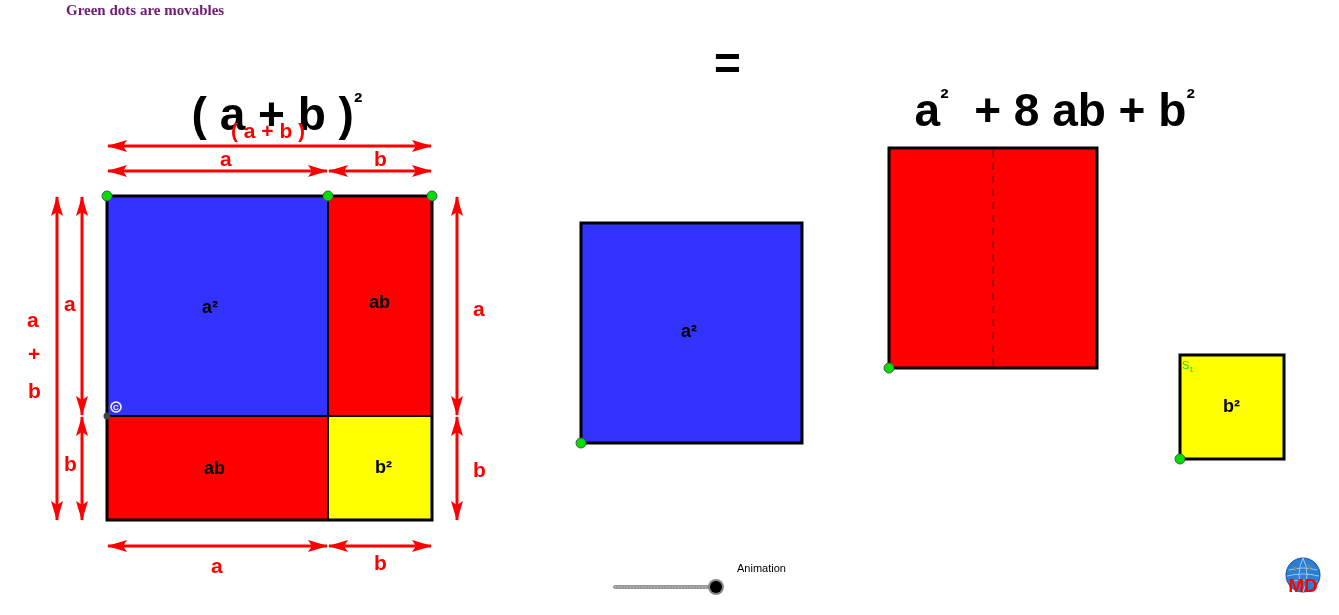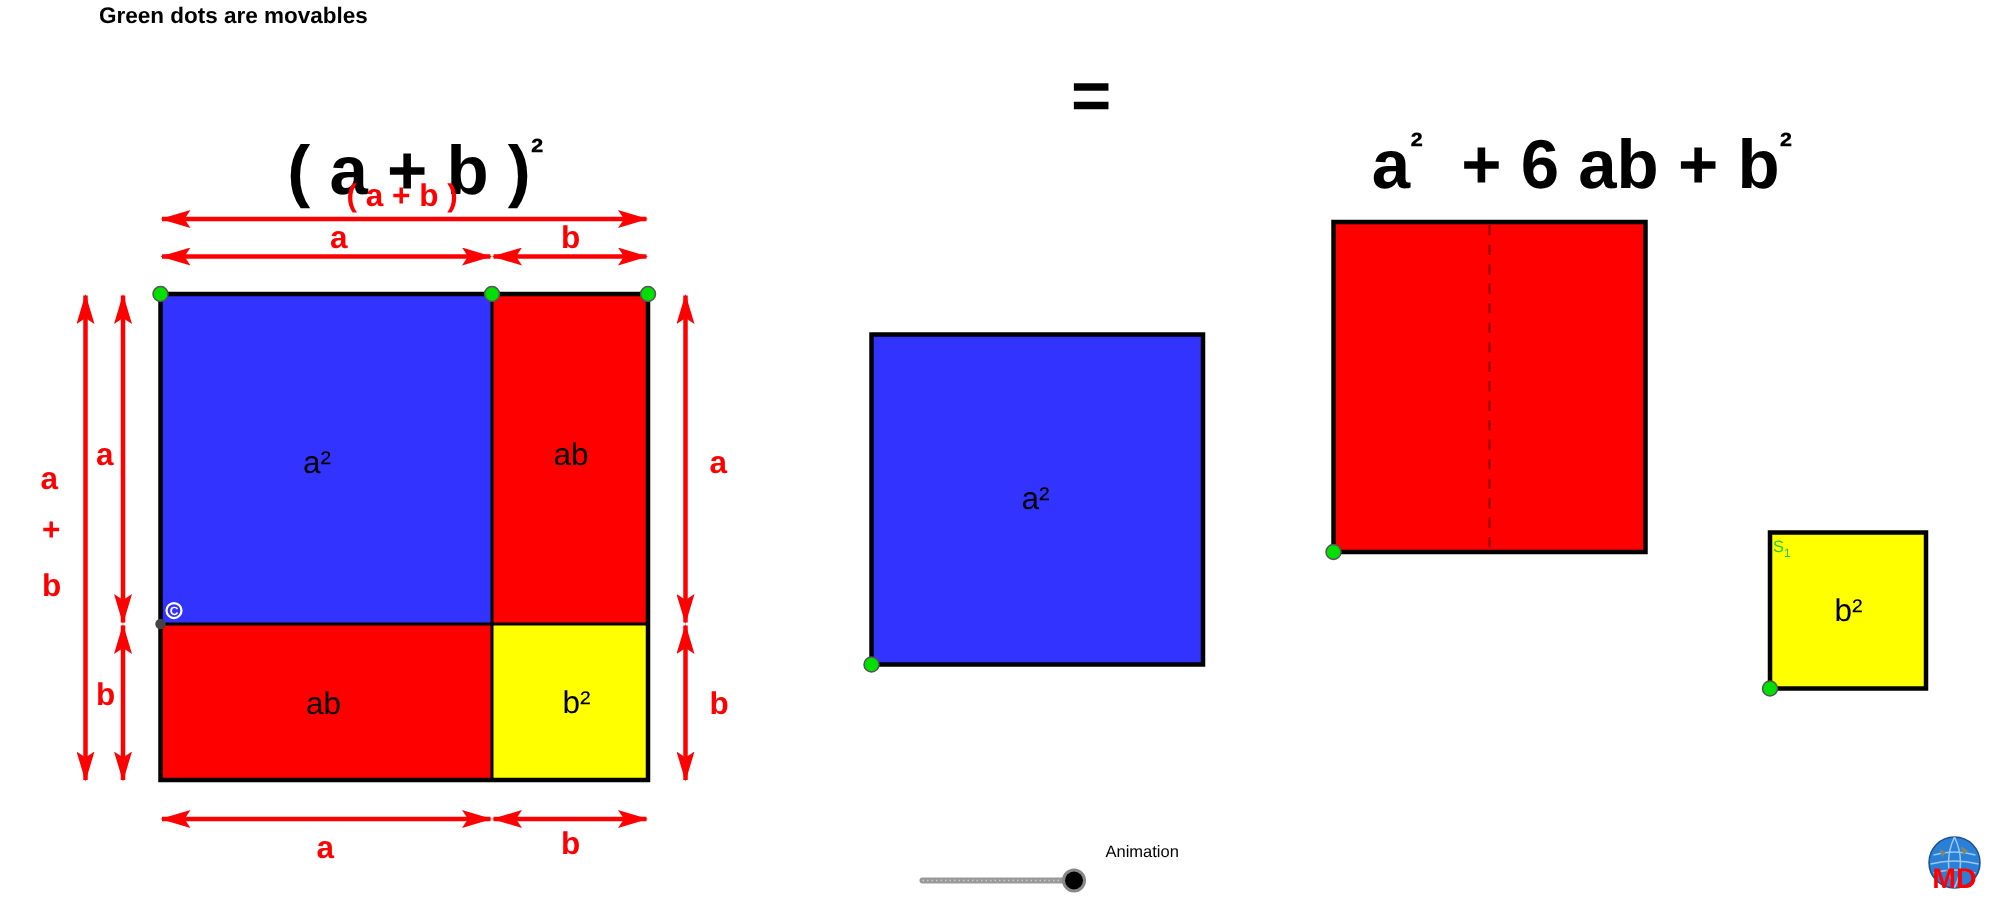--- a/index.html
+++ b/index.html
@@ -1,38 +1,38 @@
 <!DOCTYPE html>
 <html><head>
   <meta charset="utf-8">
   <style>
     html, body { margin: 0; padding: 0; background: #ffffff; }
     body { width: 1339px; height: 615px; position: relative; overflow: hidden;
            font-family: "Liberation Sans", sans-serif; }
     .abs { position: absolute; }
-    .hint { left: 66px; top: 2px; font-size: 15px; font-weight: bold; color: #000000; }
+    .hint { left: 66px; top: 2px; font-size: 15px; font-weight: bold; color: #701a75; font-family: Liberation Serif, serif; }
     .big { font-weight: bold; color: #000; font-size: 46px; line-height: 1; white-space: pre; }
     .sup { font-size: 0.55em; vertical-align: 0.75em; }
     .lbl { font-weight: bold; color: #ff0000; font-size: 21px; line-height: 1; }
-    .cell-lbl { font-weight: normal; color: #000; font-size: 21px; line-height: 1; }
+    .cell-lbl { font-weight: bold; color: #000; font-size: 18px; line-height: 1; }
     svg.canvas { position: absolute; left: 0; top: 0; }
     .slider-label { left: 737px; top: 562px; font-size: 11px; color: #000; }
     .logo { left: 1283px; top: 556px; width: 40px; height: 40px; }
   </style>
 </head>
 <body>
 
 <div class="abs hint">Green dots are movables</div>
 
 <div class="abs big" style="left:166px; top:44px;">
   <span>( a + b )</span><span class="sup">²</span>
 </div>
 <div class="abs big" style="left:714px; top:40px;">=</div>
 <div class="abs big" style="left:889px; top:40px;">
-  <span>a</span><span class="sup">²</span><span>  + 6 ab + b</span><span class="sup">²</span>
+  <span>a</span><span class="sup">²</span><span>  + 8 ab + b</span><span class="sup">²</span>
 </div>
 
 <svg class="canvas" width="1339" height="615" viewBox="0 0 1339 615">
   <defs>
     <marker id="ah" viewBox="0 0 20 12" refX="19" refY="6" markerWidth="20" markerHeight="12" markerUnits="userSpaceOnUse" orient="auto-start-reverse">
       <path d="M0,0 L20,6 L0,12 L4,6 Z" fill="#ff0000"></path>
     </marker>
   </defs>
 
   <g>

